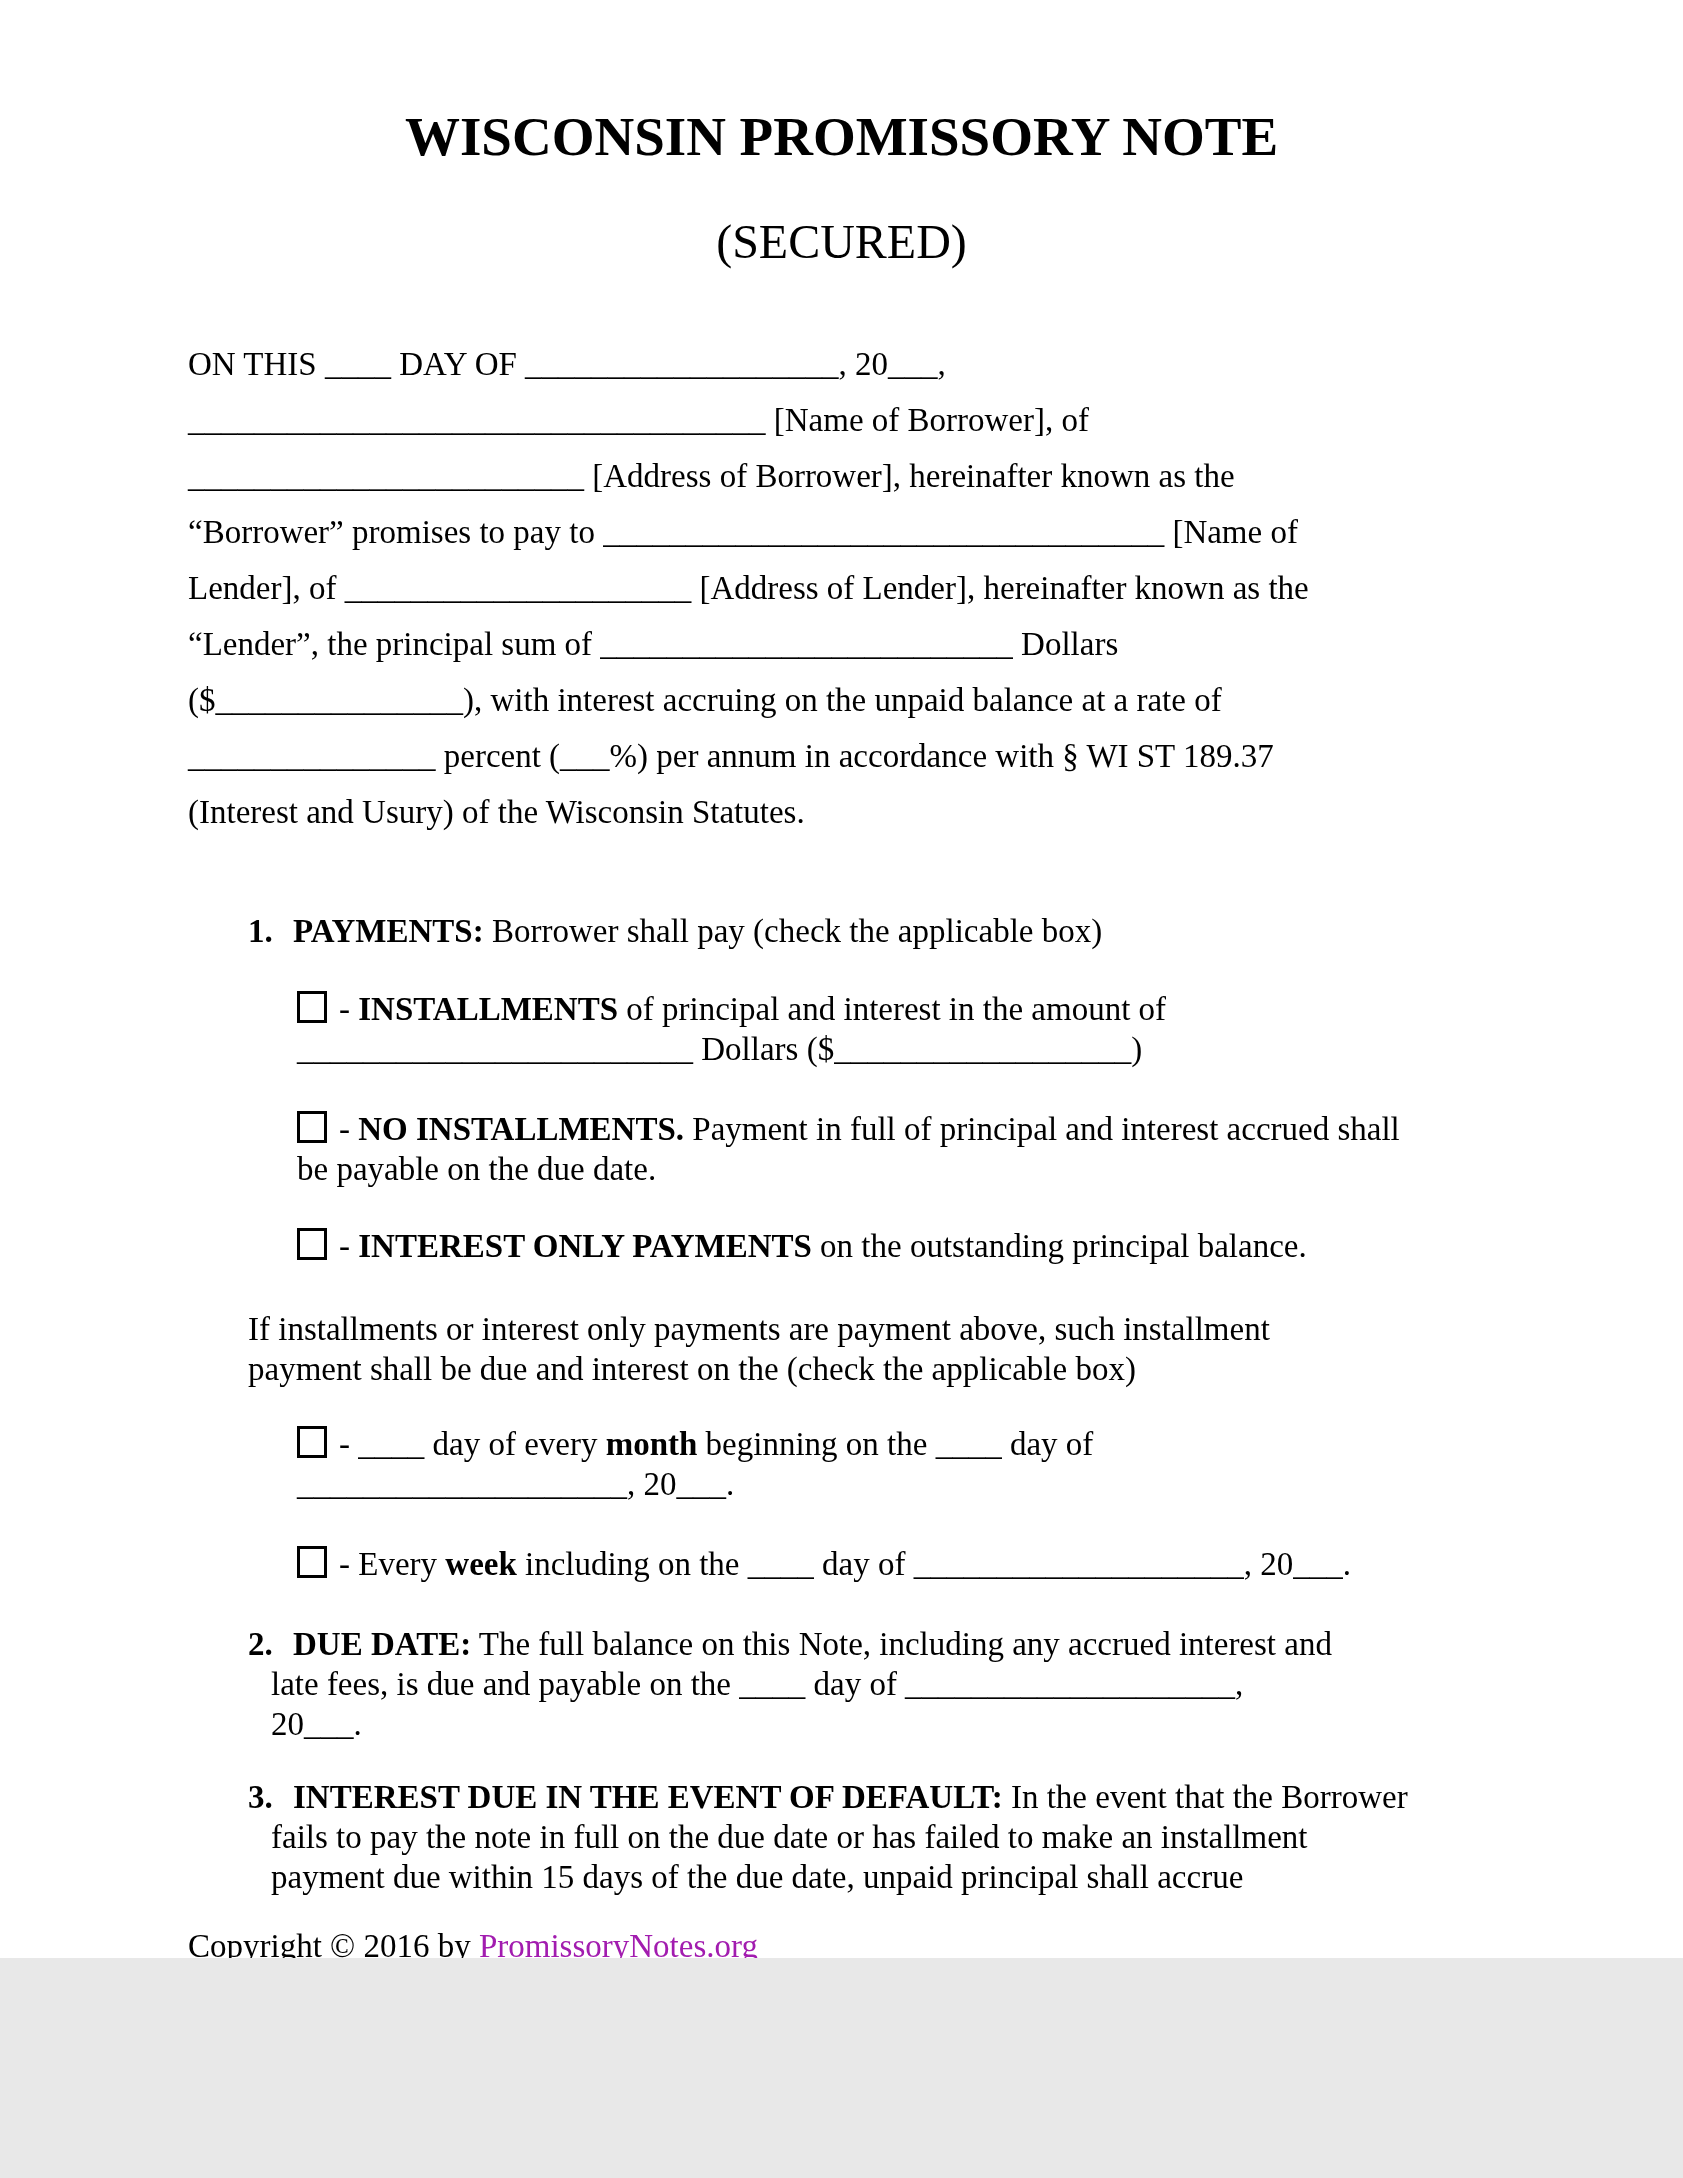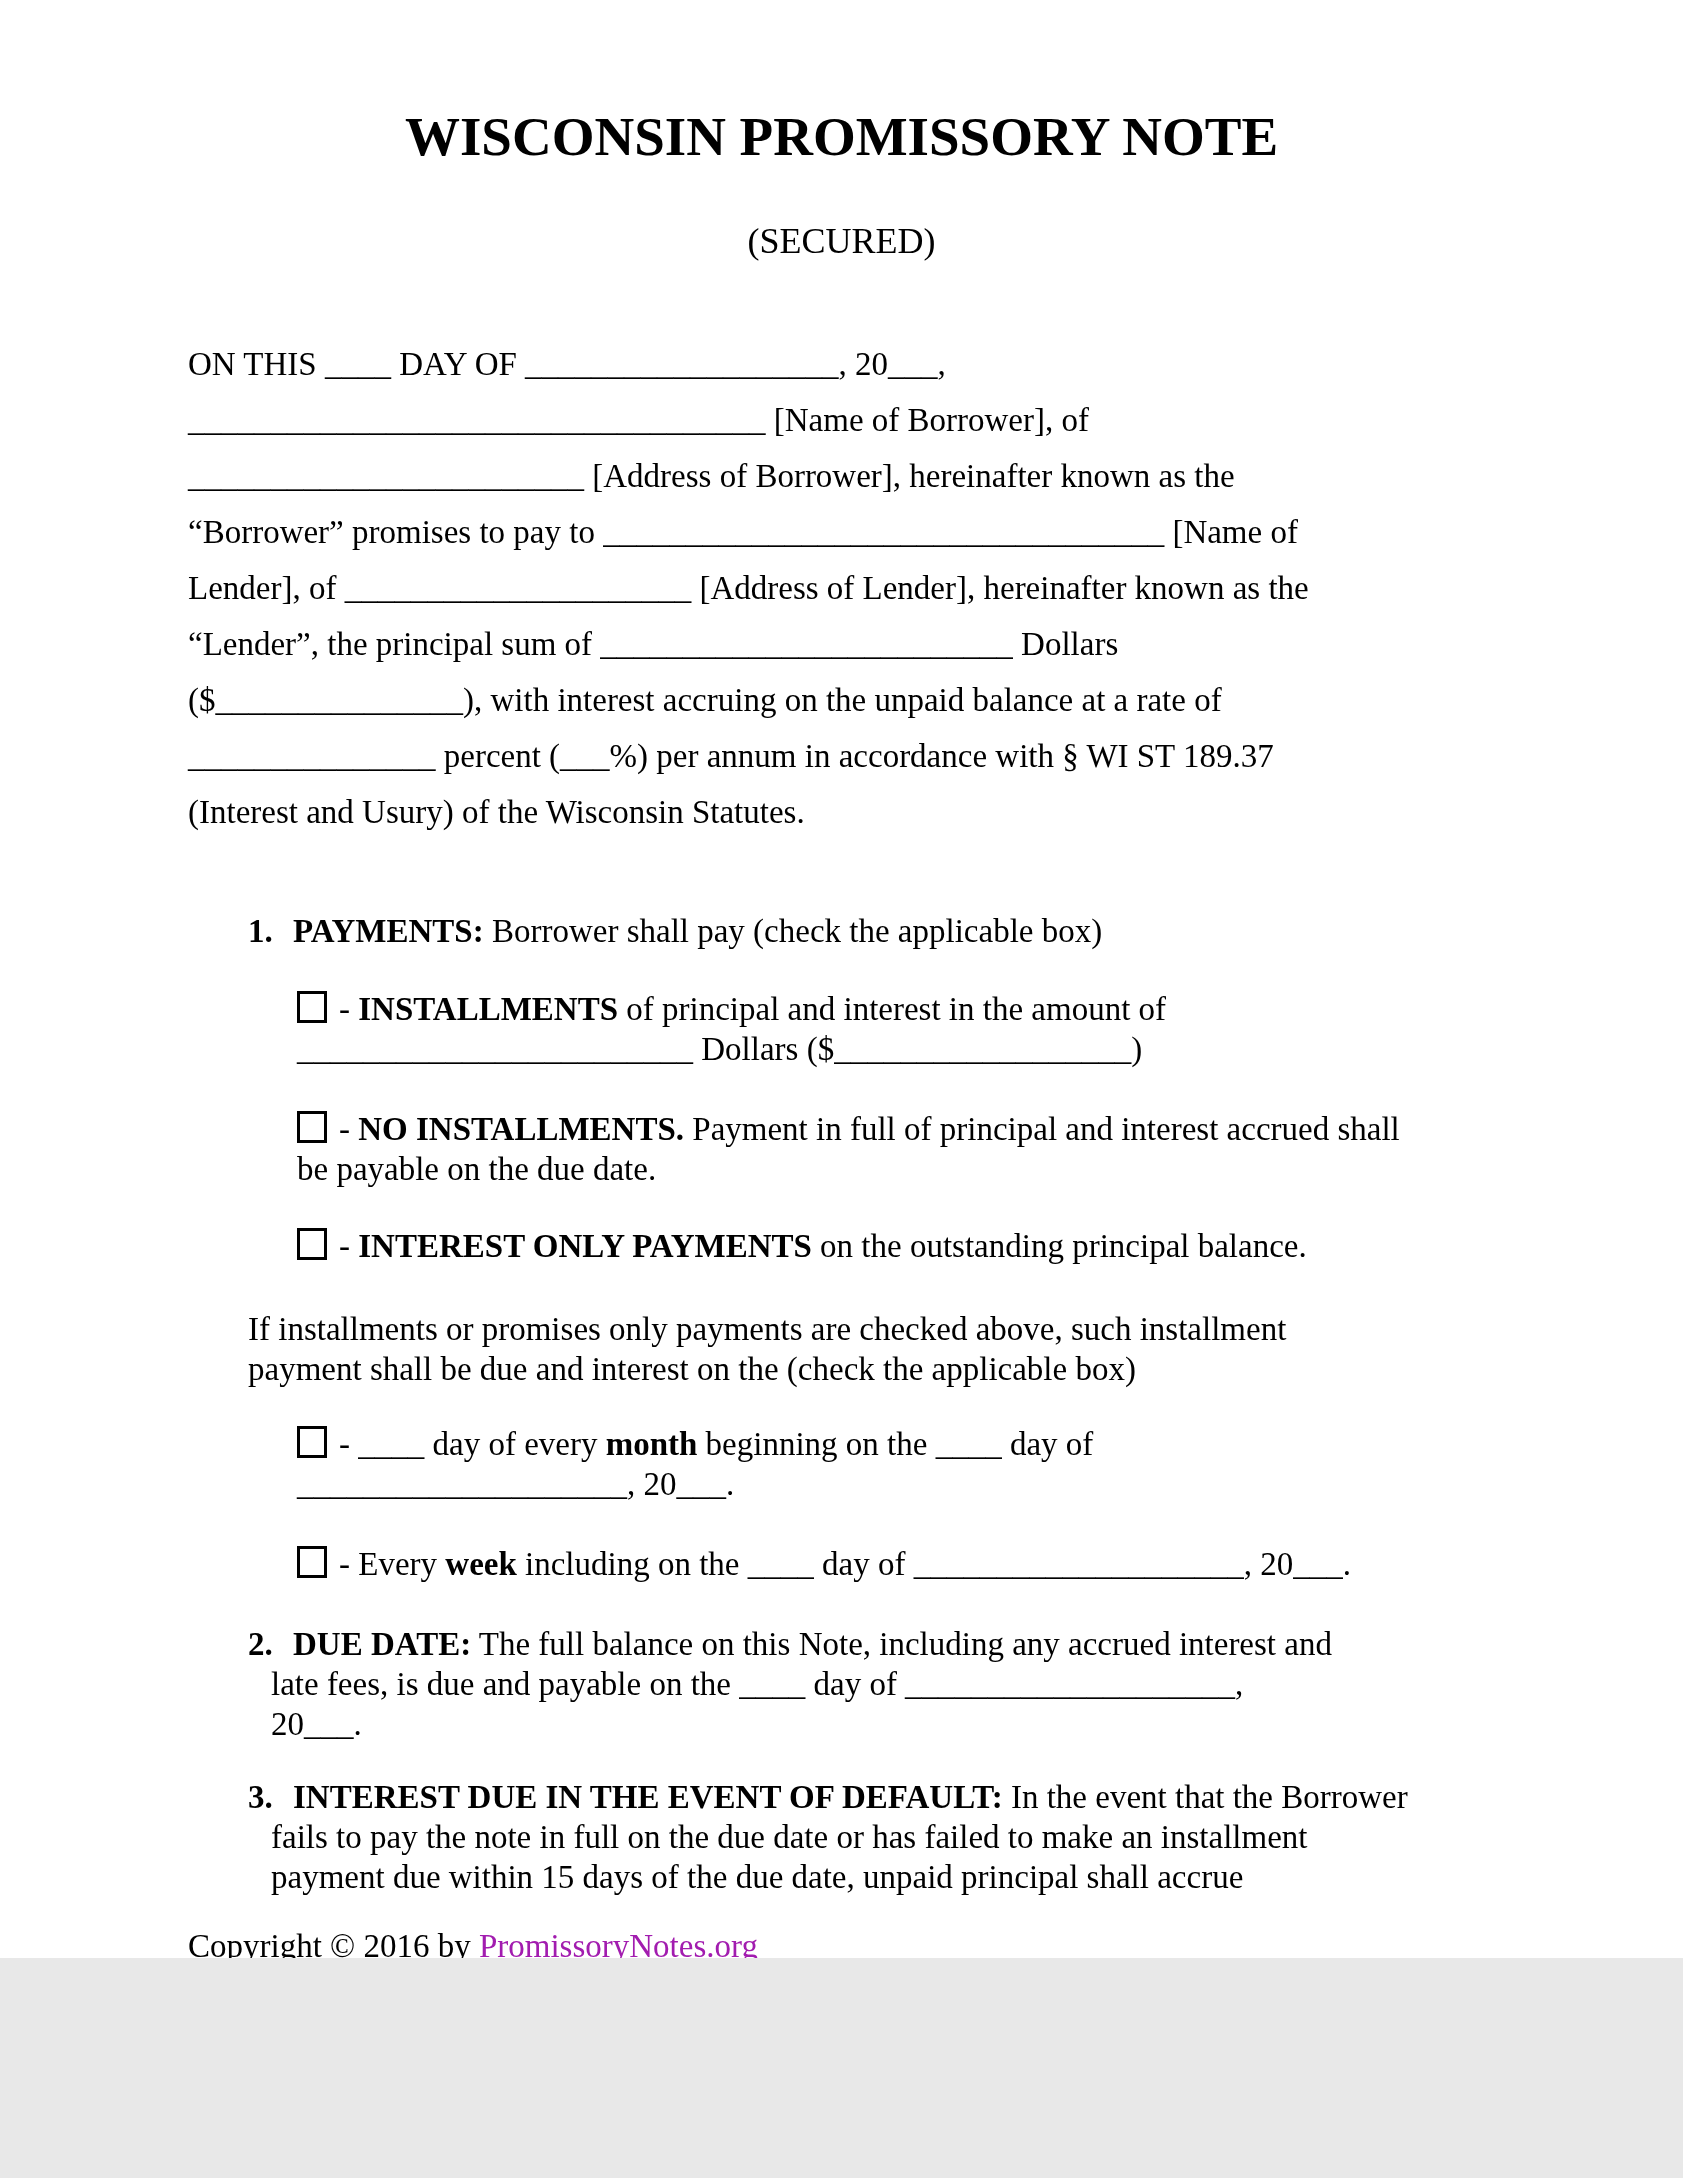--- a/index.html
+++ b/index.html
@@ -14,21 +14,21 @@
   .b{font-weight:bold;}
   .title{
     margin-top:107px;
     text-align:center;
     font-size:55px;line-height:59px;
     font-weight:bold;
   }
   .subtitle{
     margin-top:50px;
     text-align:center;
-    font-size:36px;line-height:51px;
+    font-size:48px;line-height:51px;
   }
   .opening{
     margin:69px 168px 0 188px;
     font-size:33px;line-height:56px;
   }
   .pline{white-space:nowrap;}
   .sec{
     margin-left:248px;margin-right:168px;
     font-size:33px;line-height:40px;
   }
@@ -99,21 +99,21 @@
   <div class="cbitem mt40">
     <div class="pline"><span class="cb"></span><span>- </span><span class="b">NO INSTALLMENTS.</span><span>  Payment in full of principal and interest accrued shall</span></div>
     <div class="pline">be payable on the due date.</div>
   </div>
 
   <div class="cbitem mt37">
     <div class="pline"><span class="cb"></span><span>- </span><span class="b">INTEREST ONLY PAYMENTS</span><span> on the outstanding principal balance.</span></div>
   </div>
 
   <div class="notepara mt43">
-    <div class="pline">If installments or promises only payments are checked above, such installment</div>
+    <div class="pline">If installments or interest only payments are payment above, such installment</div>
     <div class="pline">payment shall be due and interest on the (check the applicable box)</div>
   </div>
 
   <div class="cbitem mt35">
     <div class="pline"><span class="cb"></span><span>- </span><span>____ day of every </span><span class="b">month</span><span> beginning on the ____ day of</span></div>
     <div class="pline">____________________, 20___.</div>
   </div>
 
   <div class="cbitem mt40">
     <div class="pline"><span class="cb"></span><span>- </span><span>Every </span><span class="b">week</span><span> including on the ____ day of ____________________, 20___.</span></div>

